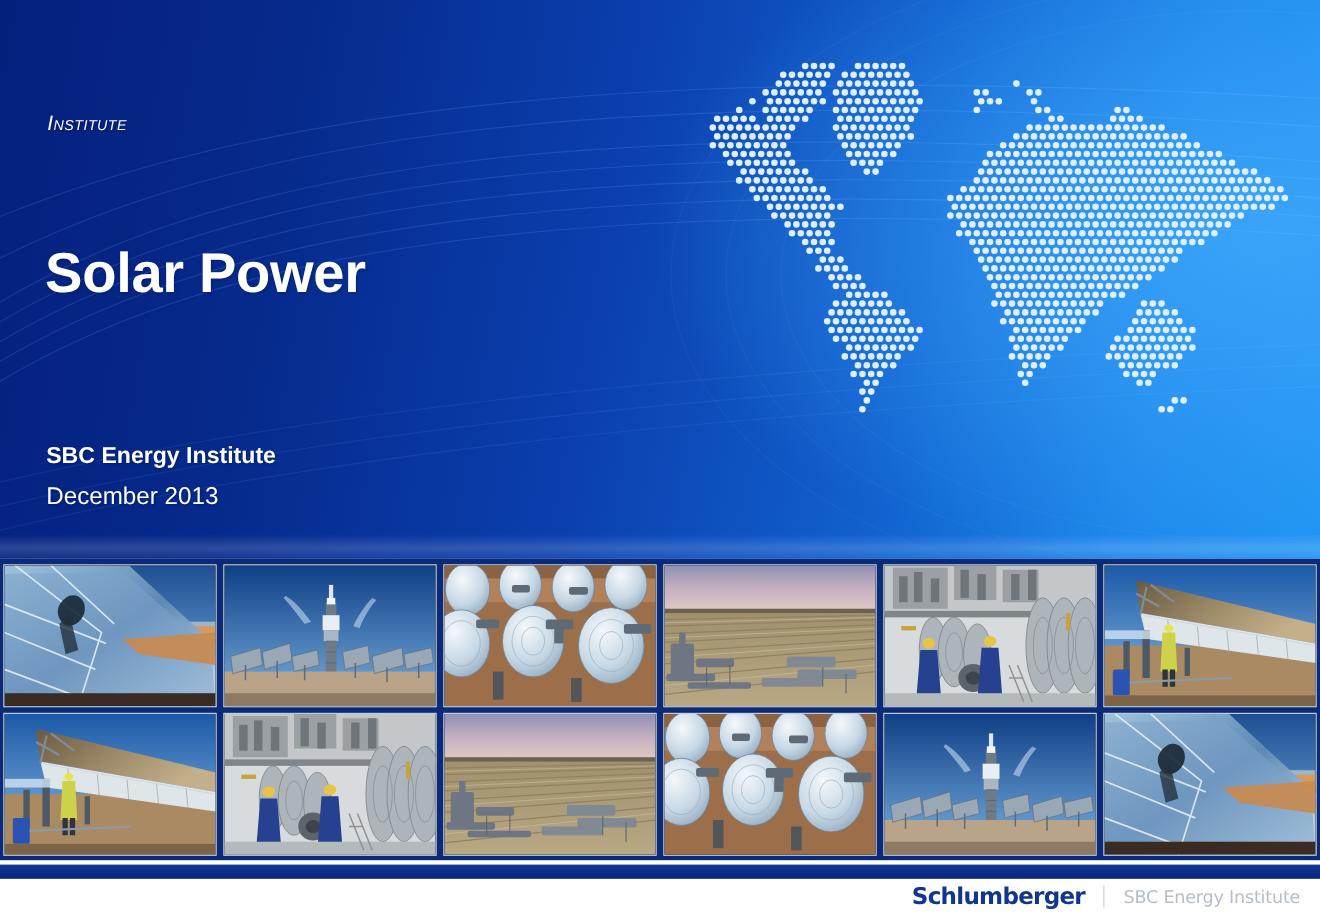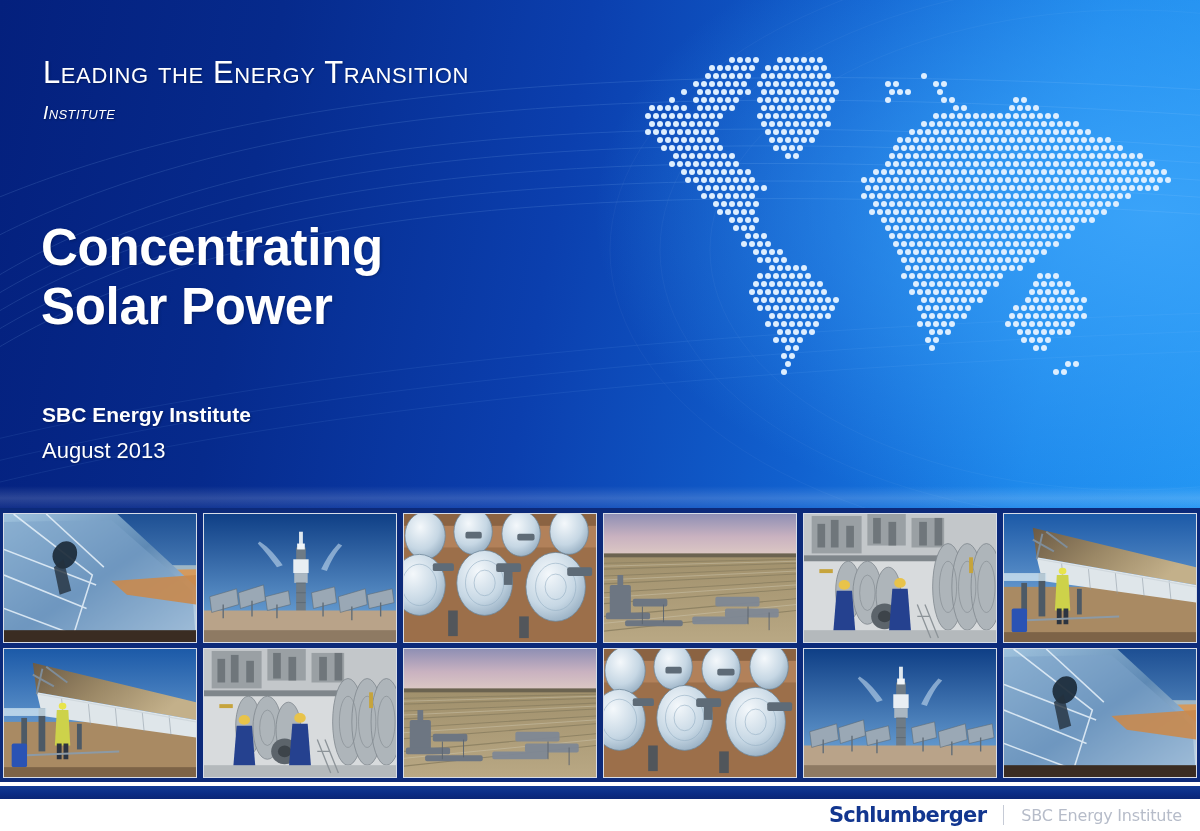--- a/index.html
+++ b/index.html
@@ -1203,30 +1203,28 @@
           <circle cx="156.0" cy="308.0" r="3.0"></circle>
           <circle cx="152.0" cy="316.0" r="3.0"></circle>
           <circle cx="432.0" cy="316.0" r="3.0"></circle>
           <circle cx="440.0" cy="316.0" r="3.0"></circle>
           <circle cx="148.0" cy="324.0" r="3.0"></circle>
           <circle cx="420.0" cy="324.0" r="3.0"></circle>
           <circle cx="428.0" cy="324.0" r="3.0"></circle>
         </g>
     </svg>
 
-    <div class="kicker">Leading the Energy Transition</div>
     <div class="kicker-sub">Institute</div>
 
     <div class="title">
-      <span>Concentrating</span>
       <span>Solar Power</span>
     </div>
 
     <div class="org">SBC Energy Institute</div>
-    <div class="date">August 2013</div>
+    <div class="date">December 2013</div>
   </div>
 
   <div class="strip">
     <div class="photo-row" id="photo-row-1">
         <div class="photo" title="Parabolic trough mirror reflecting desert landscape">
           <svg viewBox="0 0 200 130" preserveAspectRatio="none">
       <defs>
         <linearGradient id="tm-sky" x1="0" y1="0" x2="0" y2="1">
           <stop offset="0" stop-color="#1d4f93"></stop>
                 <stop offset="1" stop-color="#7fb3e0"></stop>

